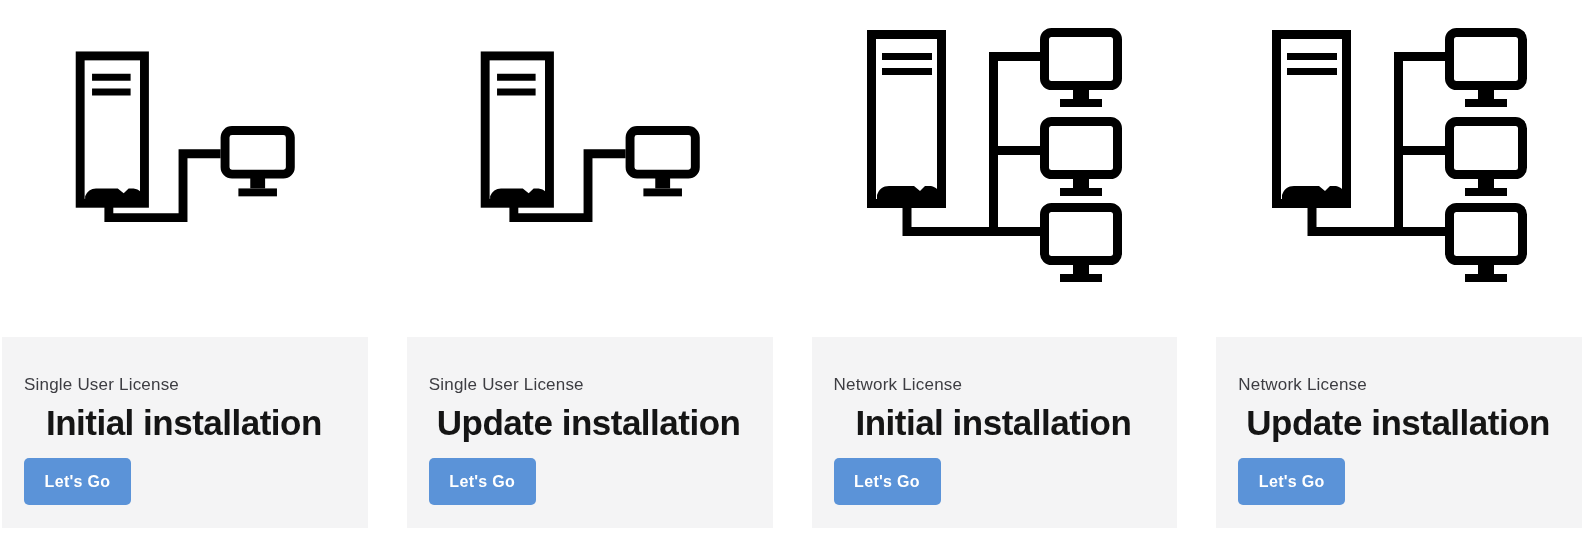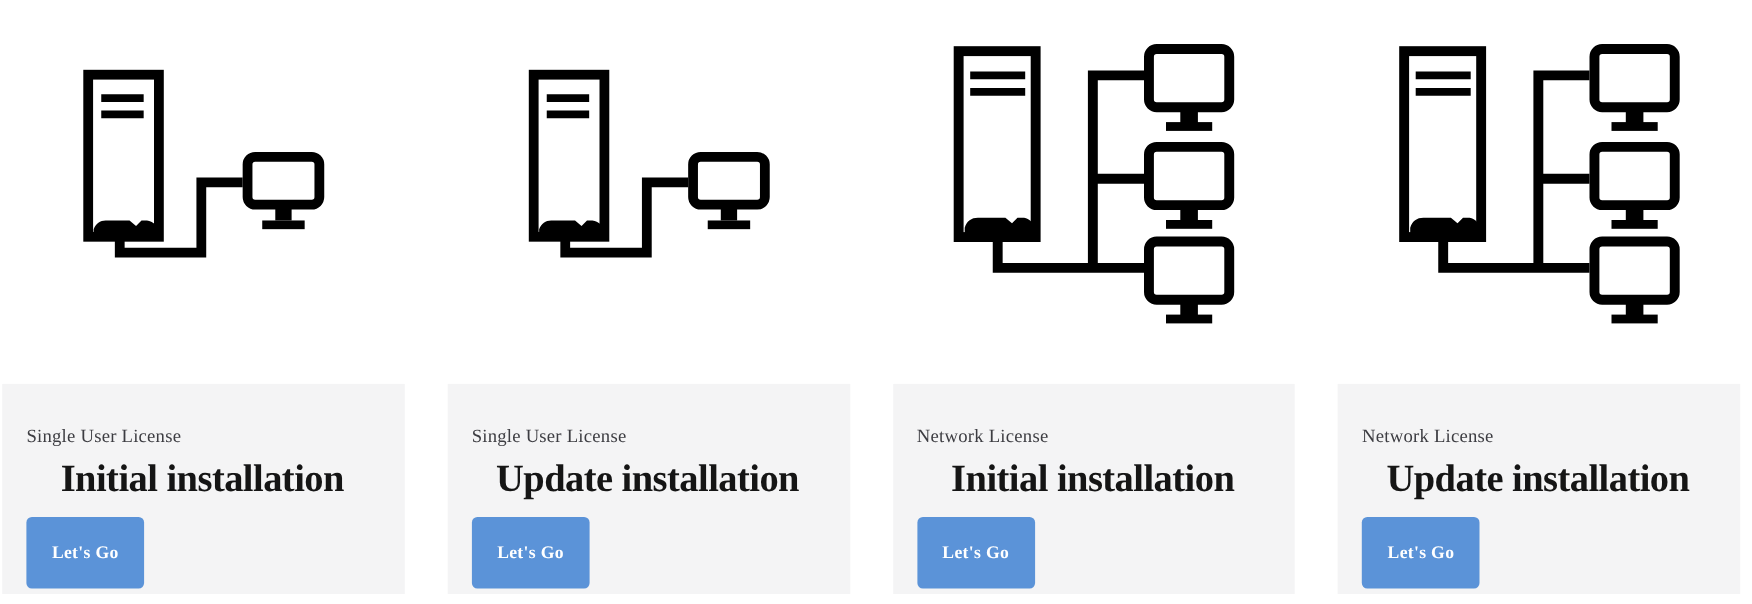--- a/index.html
+++ b/index.html
@@ -7,22 +7,21 @@
   body {
     width: 1593px; height: 549px; overflow: hidden;
     background: #ffffff;
     font-family: "Liberation Sans", "DejaVu Sans", sans-serif;
   }
   .licenses {
     width: 1593px;
     display: grid;
     grid-template-columns: repeat(4, 1fr);
     gap: 39px;
-    padding: 12px 11px 0 2px;
-    font-family: Liberation Serif, serif;
+    padding: 0 11px 0 2px;
   }
   .col { display: flex; flex-direction: column; }
   .icon-area {
     height: 337px;
     display: flex;
     justify-content: center;
     align-items: flex-start;
   }
   svg.icon-single  { margin-top: 48px; }
   svg.icon-network { margin-top: 28px; }
@@ -43,21 +42,21 @@
     line-height: 1.05;
     font-weight: 700;
     color: #151515;
     letter-spacing: -0.5px;
     white-space: nowrap;
     text-align: center;
   }
   .go {
     margin-top: 16px;
     width: 107px;
-    height: 65px;
+    height: 47px;
     background: #5b93d8;
     color: #ffffff;
     border: none;
     border-radius: 5px;
     font-family: inherit;
     font-size: 16px;
     font-weight: 700;
     letter-spacing: 0.3px;
     cursor: pointer;
     text-align: center;

